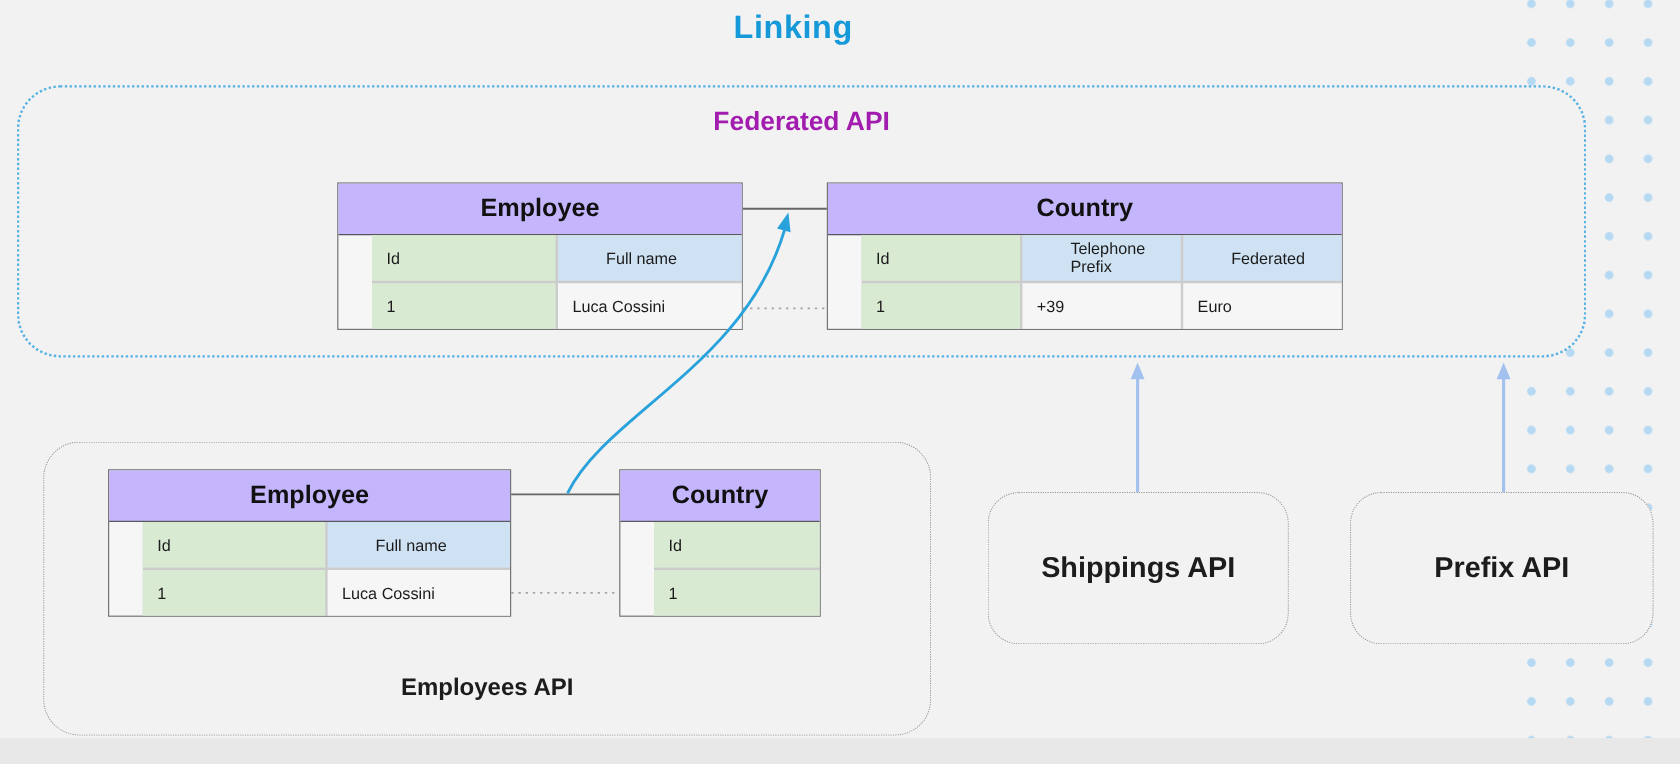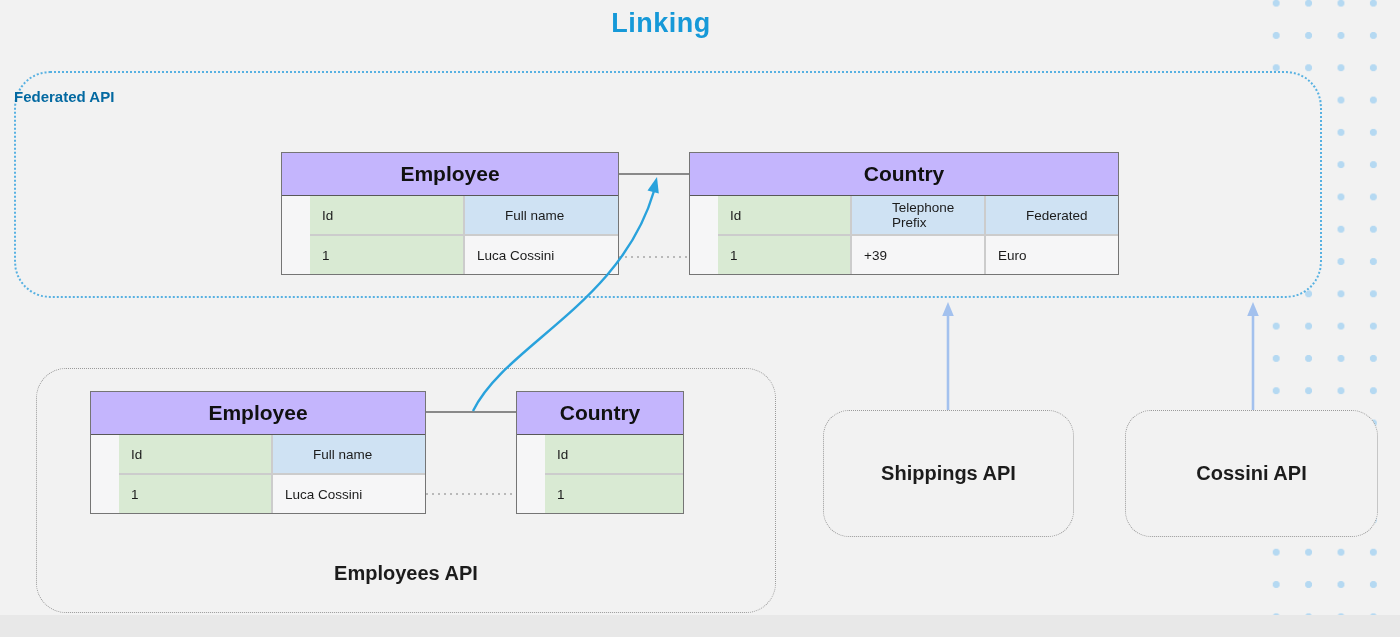--- a/index.html
+++ b/index.html
@@ -29,28 +29,28 @@
     display:flex;align-items:center;justify-content:center;
   }
   .ship{left:823px;top:410px;width:251px;height:127px;}
   .ord{left:1125px;top:410px;width:253px;height:127px;}
   
   .title{
     position:absolute;left:311px;top:8px;width:700px;text-align:center;z-index:2;
     font-size:27px;font-weight:bold;color:#1699D8;letter-spacing:.5px;
   }
   .fedlabel{
-    position:absolute;left:14px;top:88px;width:1308px;text-align:left;z-index:2;
-    font-size:15px;font-weight:bold;color:#0369a1;
+    position:absolute;left:14px;top:88px;width:1308px;text-align:center;z-index:2;
+    font-size:22px;font-weight:bold;color:#a21caf;
   }
   .emplabel{
     position:absolute;left:36px;top:562px;width:740px;text-align:center;z-index:2;
     font-size:20px;font-weight:bold;color:#1c1c1c;
   }
-  .boxlabel{font-size:20px;font-weight:bold;color:#1c1c1c;}
+  .boxlabel{font-size:24px;font-weight:bold;color:#1c1c1c;}
   
   .tbl{
     position:absolute;z-index:2;box-sizing:border-box;
     border:1.5px solid #757575;background:#F6F6F7;
   }
   .tbl-title{
     height:42px;display:flex;align-items:center;justify-content:center;
     background:#c4b5fd;border-bottom:1.6px solid #585858;
     font-size:21px;font-weight:bold;color:#111;
   }
@@ -118,21 +118,21 @@
       <div class="cell green">Id</div>
       <div class="cell green">1</div>
     </div>
   </div>
 
   <div class="container apibox ship">
     <span class="boxlabel">Shippings API</span>
   </div>
 
   <div class="container apibox ord">
-    <span class="boxlabel">Cossini API</span>
+    <span class="boxlabel">Prefix API</span>
   </div>
 
   <svg id="links" width="1400" height="637" viewBox="0 0 1400 637">
 
     <line x1="619" y1="174" x2="689" y2="174" stroke="#666666" stroke-width="1.6"></line>
 
     <line x1="619" y1="257" x2="689" y2="257" stroke="#a6a6a6" stroke-width="1.5" stroke-dasharray="2 4"></line>
 
     <line x1="426" y1="412" x2="516" y2="412" stroke="#666666" stroke-width="1.6"></line>
 

